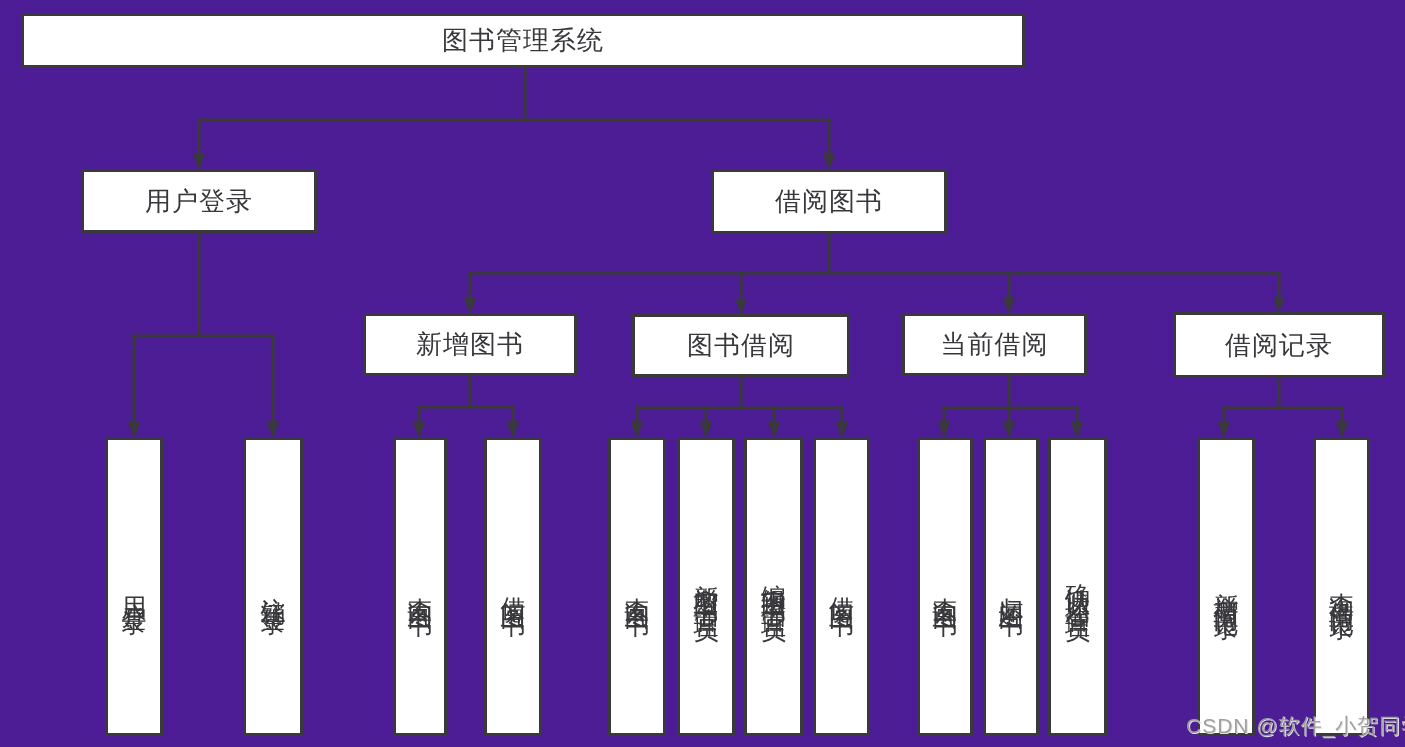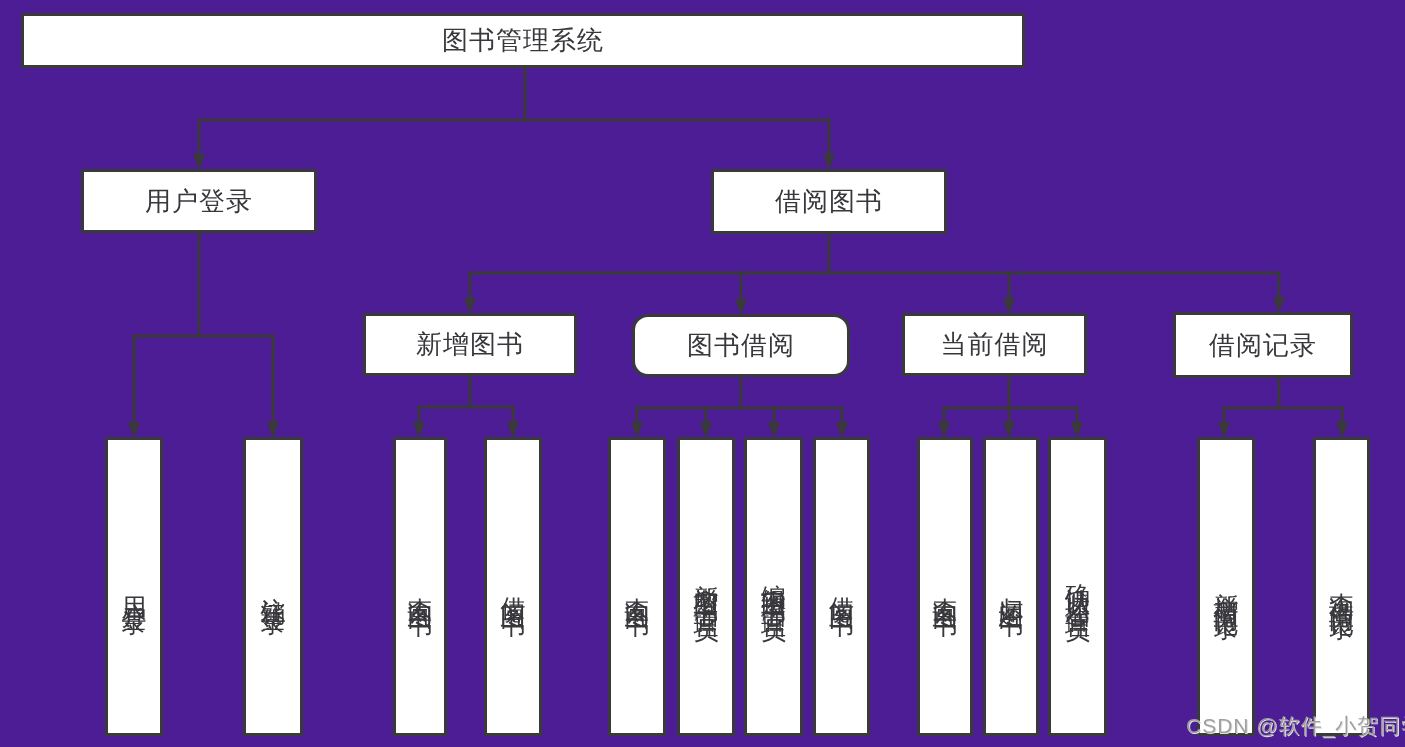--- a/index.html
+++ b/index.html
@@ -80,27 +80,27 @@
       </div>
       <div class="node h" style="left: 81px; top: 169px; width: 236px; height: 64px; border-color: rgb(58, 58, 58);">
         <span class="label" style="color: rgb(56, 56, 60);">用户登录</span>
       </div>
       <div class="node h" style="left: 711px; top: 169px; width: 236px; height: 65px; border-color: rgb(58, 58, 58);">
         <span class="label" style="color: rgb(56, 56, 60);">借阅图书</span>
       </div>
       <div class="node h" style="left: 363px; top: 313px; width: 214px; height: 63px; border-color: rgb(58, 58, 58);">
         <span class="label" style="color: rgb(56, 56, 60);">新增图书</span>
       </div>
-      <div class="node h" style="left: 632px; top: 314px; width: 218px; height: 63px; border-color: rgb(58, 58, 58); border-radius: 16px;">
+      <div class="node h" style="left: 632px; top: 314px; width: 218px; height: 63px; border-color: rgb(58, 58, 58);">
         <span class="label" style="color: rgb(56, 56, 60);">图书借阅</span>
       </div>
       <div class="node h" style="left: 902px; top: 313px; width: 185px; height: 63px; border-color: rgb(58, 58, 58);">
         <span class="label" style="color: rgb(56, 56, 60);">当前借阅</span>
       </div>
-      <div class="node h" style="left: 1173px; top: 312px; width: 180px; height: 66px; border-color: rgb(58, 58, 58);">
+      <div class="node h" style="left: 1173px; top: 312px; width: 212px; height: 66px; border-color: rgb(58, 58, 58);">
         <span class="label" style="color: rgb(56, 56, 60);">借阅记录</span>
       </div>
       <div class="node v" style="left: 105px; top: 437px; width: 58px; height: 299px; border-color: rgb(58, 58, 58);">
         <span class="label" style="color: rgb(56, 56, 60);">用户登录</span>
       </div>
       <div class="node v" style="left: 243px; top: 437px; width: 60px; height: 299px; border-color: rgb(58, 58, 58);">
         <span class="label" style="color: rgb(56, 56, 60);">注销登录</span>
       </div>
       <div class="node v" style="left: 393px; top: 437px; width: 54px; height: 299px; border-color: rgb(58, 58, 58);">
         <span class="label" style="color: rgb(56, 56, 60);">查询图书</span>

